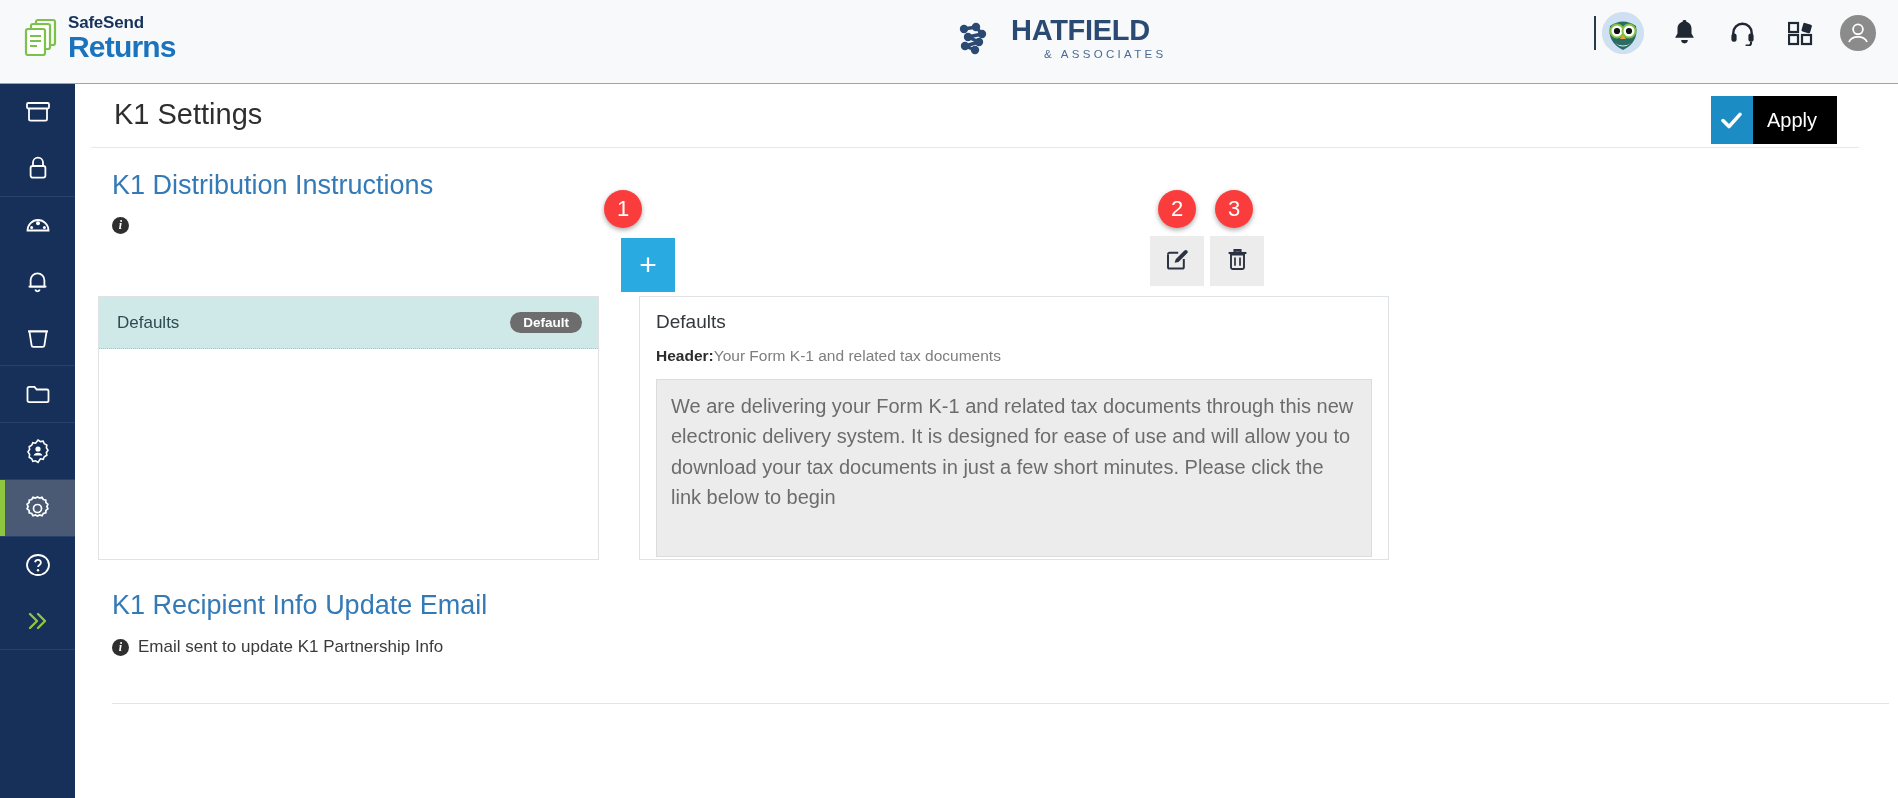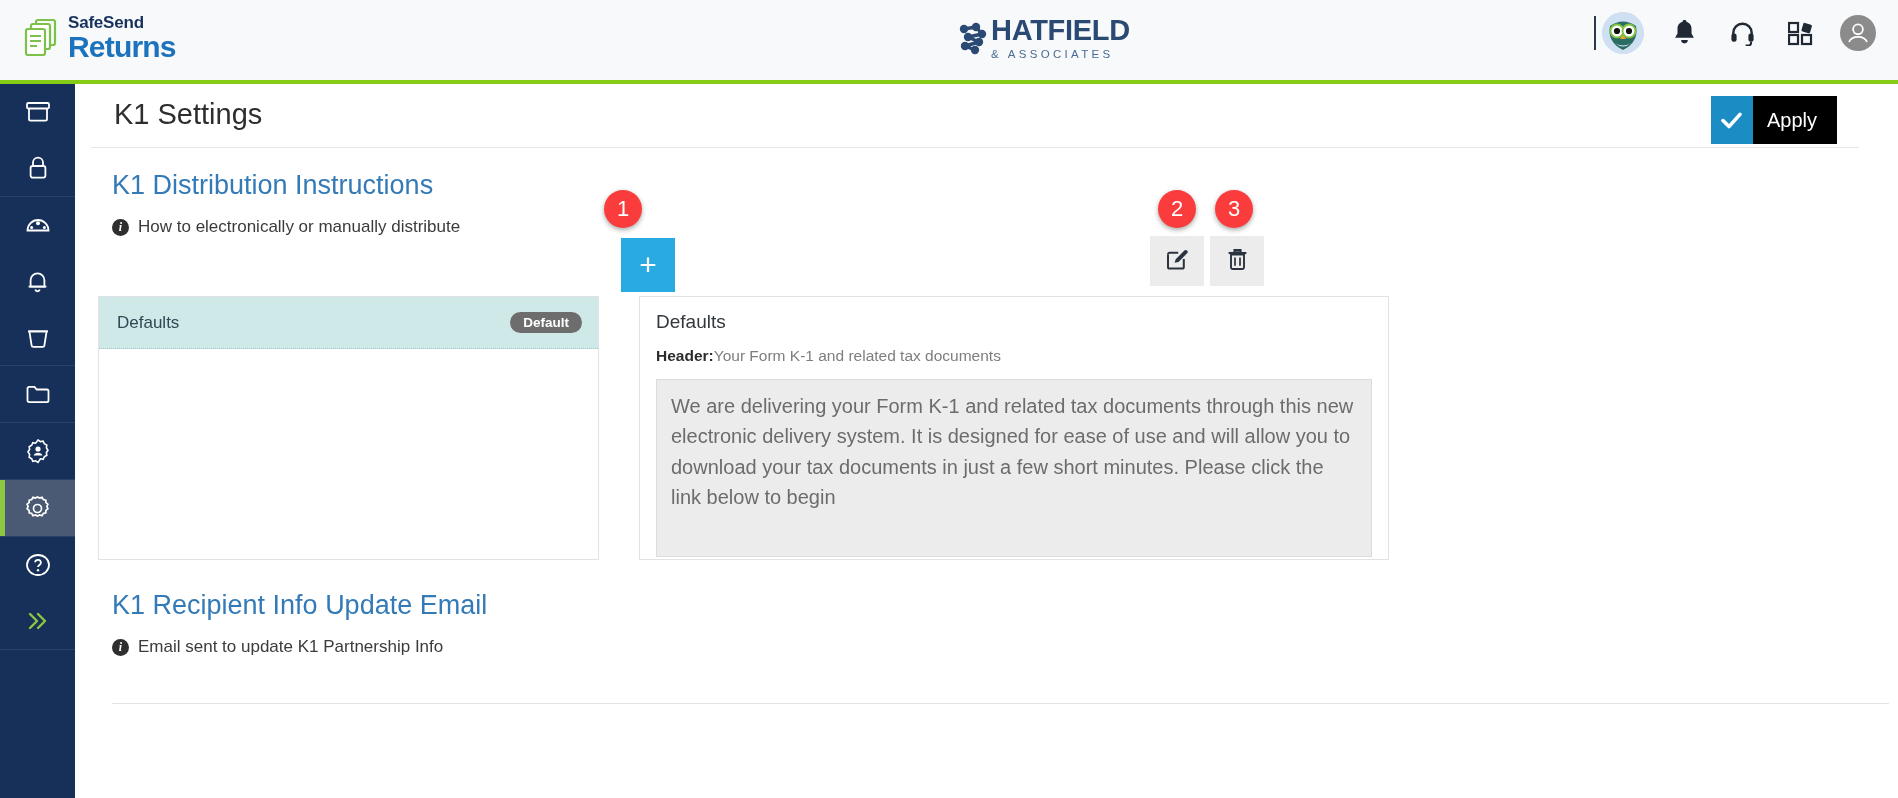--- a/index.html
+++ b/index.html
@@ -8,38 +8,38 @@
     font-family: "Liberation Sans", sans-serif;
     background: #ffffff;
     overflow: hidden;
   }
 
   
   .topbar {
     position: absolute; top: 0; left: 0;
     width: 1898px; height: 84px;
     background: #f7f9fa;
-    border-bottom: 4px solid #84cc16;
+    border-bottom: 1px solid #84cc16;
     display: flex; align-items: center;
   }
   .brand { position: absolute; left: 24px; top: 14px; display: flex; align-items: center; gap: 10px; }
   .brand-mark { width: 34px; height: 40px; position: relative; }
   .brand-words { display: flex; flex-direction: column; line-height: 1; }
   .brand-top { font-size: 17px; font-weight: bold; color: #15315c; letter-spacing: -0.2px; }
   .brand-bottom { font-size: 30px; font-weight: bold; color: #1b72bd; letter-spacing: -0.8px; margin-top: 1px; }
 
   .client-logo {
     position: absolute; left: 955px; top: 16px;
-    display: flex; align-items: center; gap: 0;
+    display: flex; align-items: center; gap: 20px;
   }
   .cl-mark { width: 36px; height: 36px; position: relative; }
   .cl-text { display: flex; flex-direction: column; line-height: 1; }
   .cl-name { font-size: 29px; font-weight: bold; color: #2b4a73; letter-spacing: -0.3px; }
   .cl-sub { font-size: 11.5px; color: #4a6persists; }
-  .cl-sub { font-size: 11.5px; color: #4a6b95; letter-spacing: 3.3px; margin-top: 4px; }
+  .cl-sub { font-size: 11.5px; color: #4a6b95; letter-spacing: 3.3px; margin-top: 4px; margin-left: 33px; }
 
   .top-icons { position: absolute; right: 22px; top: 12px; display: flex; align-items: center; gap: 22px; }
   .ti { width: 36px; height: 36px; display: flex; align-items: center; justify-content: center; cursor: pointer; }
   .owl-wrap { display: flex; align-items: center; gap: 6px; }
   .owl-bar { width: 2px; height: 34px; background: #2b3a4a; }
   .owl { width: 42px; height: 42px; border-radius: 50%; background: #cfe0f2; position: relative; overflow: hidden; }
 
   
   .sidebar {
     position: absolute; left: 0; top: 84px;
@@ -390,21 +390,20 @@
     <div class="apply-label">Apply</div>
   </div>
 </div>
 
 <div class="content">
 
   <div class="section">
     <div class="section-title">K1 Distribution Instructions</div>
     <div class="section-sub">
       <span class="info-dot">i</span>
-      <span>How to electronically or manually distribute</span>
     </div>
 
     <div class="badge" style="left:515px; top:42px;">1</div>
     <div class="badge" style="left:1069px; top:42px;">2</div>
     <div class="badge" style="left:1126px; top:42px;">3</div>
 
     <div class="add-btn">
       <span>+</span>
     </div>
 

